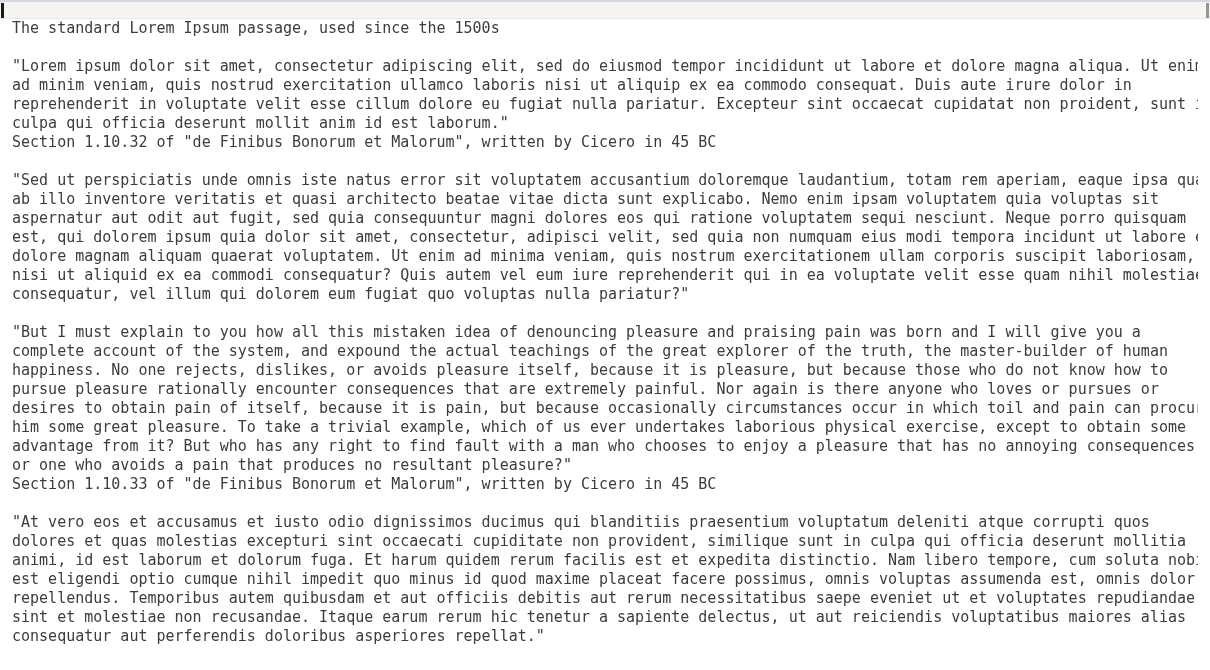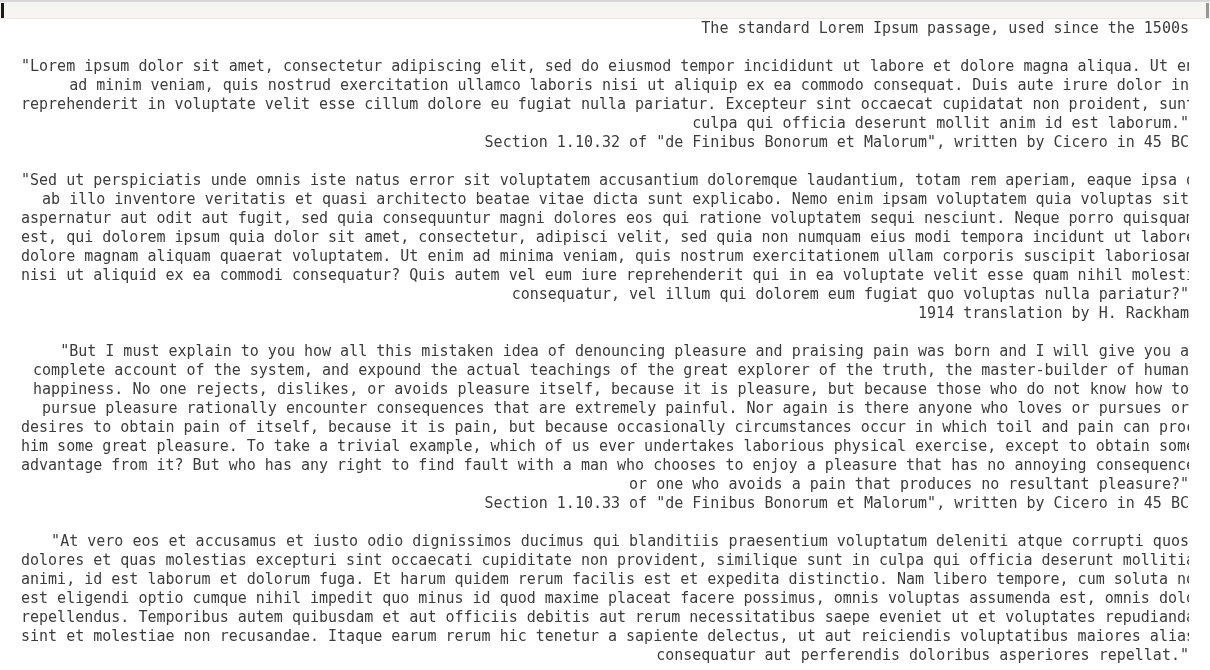--- a/index.html
+++ b/index.html
@@ -54,22 +54,21 @@
     right: 1px;
     top: 1px;
     width: 3px;
     height: 15px;
     background: var(--nub-color, #969696);
     pointer-events: none;
   }
 
   
   .doc {
-    padding: 0 21px;
-    text-align: right;
+    padding: 0 12px;
   }
   .doc pre,
   .doc .line {
     margin: 0;
     font: inherit;
     white-space: pre;
     overflow: hidden;
   }
   .passage {
     margin-top: 19px; 
@@ -96,21 +95,20 @@
   </div>
 
   <div class="passage">
     <pre>"Sed ut perspiciatis unde omnis iste natus error sit voluptatem accusantium doloremque laudantium, totam rem aperiam, eaque ipsa quae
 ab illo inventore veritatis et quasi architecto beatae vitae dicta sunt explicabo. Nemo enim ipsam voluptatem quia voluptas sit
 aspernatur aut odit aut fugit, sed quia consequuntur magni dolores eos qui ratione voluptatem sequi nesciunt. Neque porro quisquam
 est, qui dolorem ipsum quia dolor sit amet, consectetur, adipisci velit, sed quia non numquam eius modi tempora incidunt ut labore et
 dolore magnam aliquam quaerat voluptatem. Ut enim ad minima veniam, quis nostrum exercitationem ullam corporis suscipit laboriosam,
 nisi ut aliquid ex ea commodi consequatur? Quis autem vel eum iure reprehenderit qui in ea voluptate velit esse quam nihil molestiae
 consequatur, vel illum qui dolorem eum fugiat quo voluptas nulla pariatur?"</pre>
-    <div class="line">1914 translation by H. Rackham</div>
   </div>
 
   <div class="passage">
     <pre>"But I must explain to you how all this mistaken idea of denouncing pleasure and praising pain was born and I will give you a
 complete account of the system, and expound the actual teachings of the great explorer of the truth, the master-builder of human
 happiness. No one rejects, dislikes, or avoids pleasure itself, because it is pleasure, but because those who do not know how to
 pursue pleasure rationally encounter consequences that are extremely painful. Nor again is there anyone who loves or pursues or
 desires to obtain pain of itself, because it is pain, but because occasionally circumstances occur in which toil and pain can procure
 him some great pleasure. To take a trivial example, which of us ever undertakes laborious physical exercise, except to obtain some
 advantage from it? But who has any right to find fault with a man who chooses to enjoy a pleasure that has no annoying consequences,

